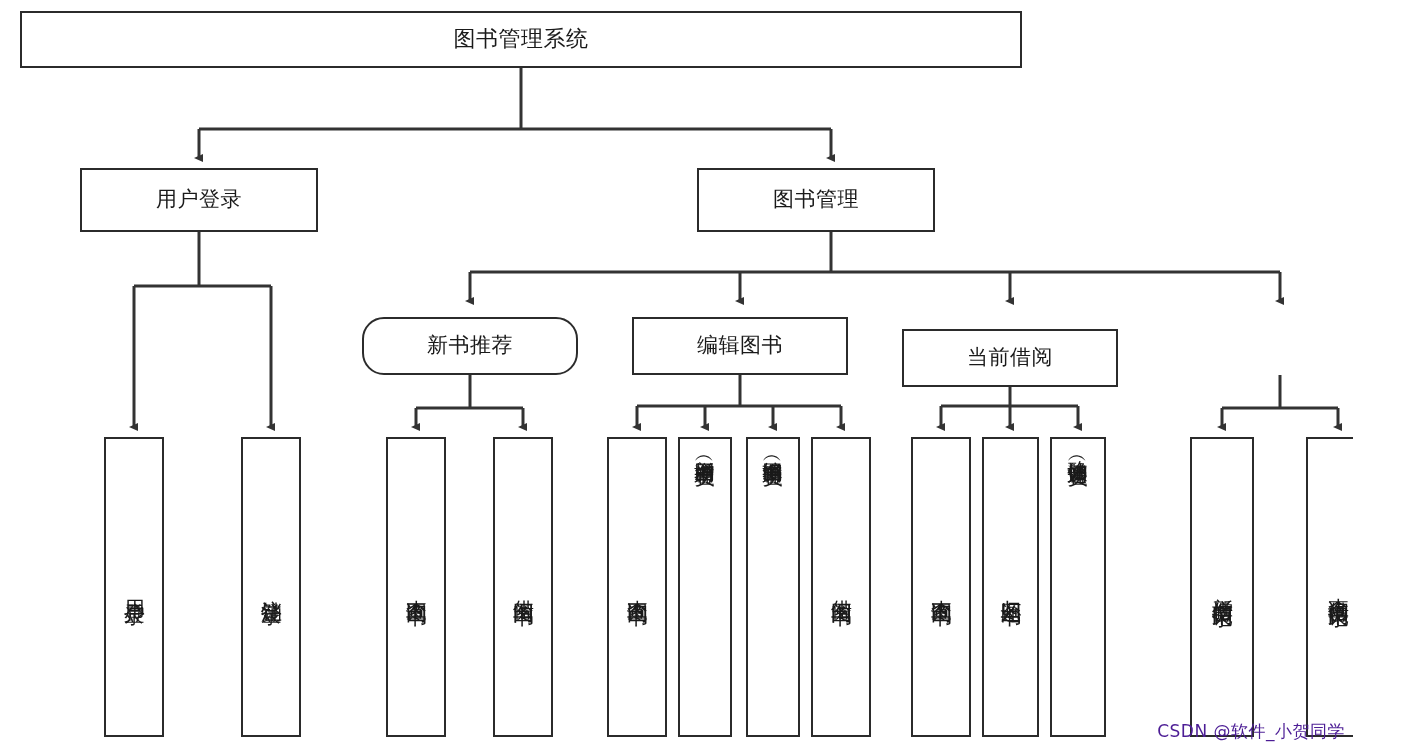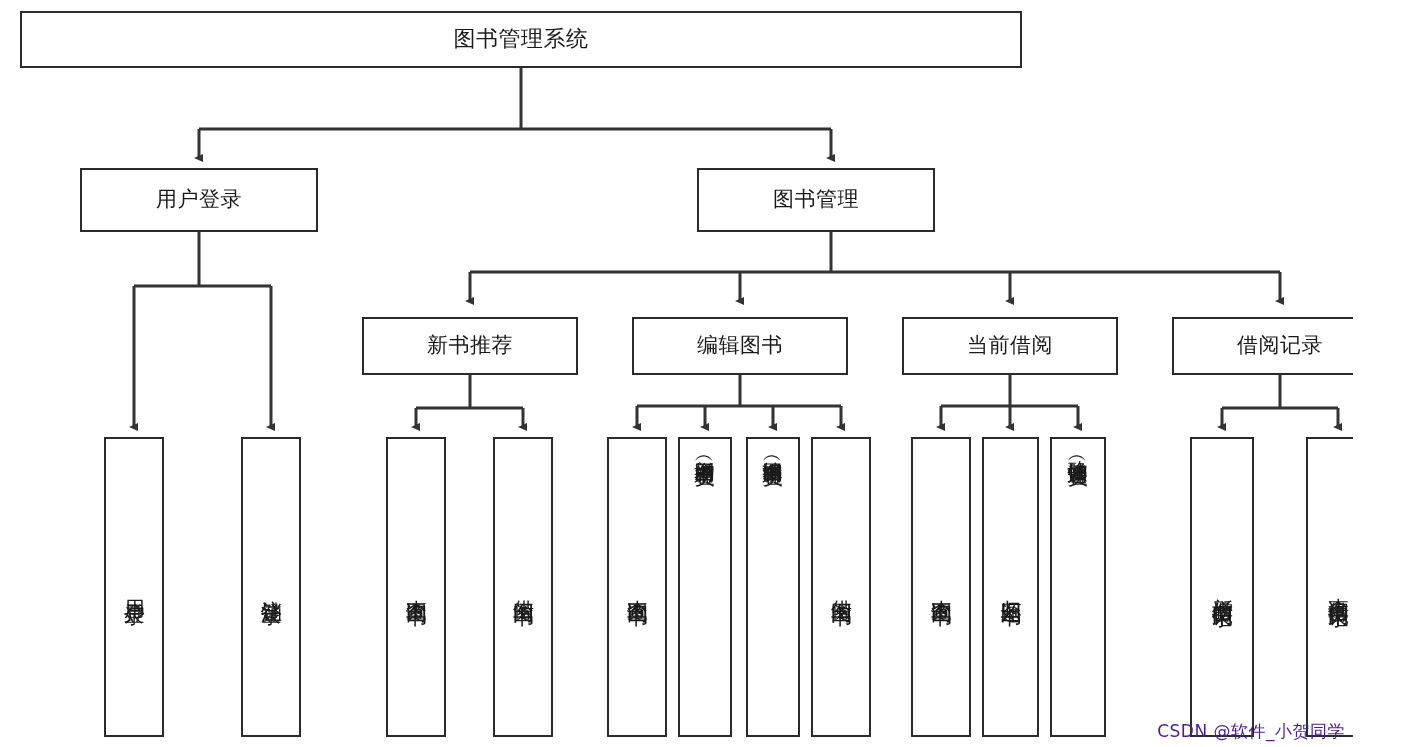--- a/index.html
+++ b/index.html
@@ -140,31 +140,28 @@
     <span class="label">图书管理系统</span>
   </div>
 
   <div class="node horiz" style="left:80px; top:168px; width:238px; height:64px;">
     <span class="label">用户登录</span>
   </div>
   <div class="node horiz" style="left:697px; top:168px; width:238px; height:64px;">
     <span class="label">图书管理</span>
   </div>
 
-  <div class="node horiz" style="left:362px; top:317px; width:216px; height:58px;">
+  <div class="node horiz" style="left:362px; top:317px; width:216px; height:58px;border-radius:22px;">
     <span class="label">新书推荐</span>
   </div>
   <div class="node horiz" style="left:632px; top:317px; width:216px; height:58px;">
     <span class="label">编辑图书</span>
   </div>
-  <div class="node horiz" style="left:902px; top:317px; width:216px; height:58px;align-items:center;">
+  <div class="node horiz" style="left:902px; top:329px; width:216px; height:58px;align-items:center;">
     <span class="label">当前借阅</span>
-  </div>
-  <div class="node horiz" style="left:1172px; top:317px; width:216px; height:58px;">
-    <span class="label">借阅记录</span>
   </div>
 
   <div class="node vert center" style="left:104px; top:437px; width:60px; height:300px;">
     <span class="label">用户登录</span>
   </div>
   <div class="node vert center" style="left:241px; top:437px; width:60px; height:300px;">
     <span class="label">注销登录</span>
   </div>
 
   <div class="node vert center" style="left:386px; top:437px; width:60px; height:300px;">

